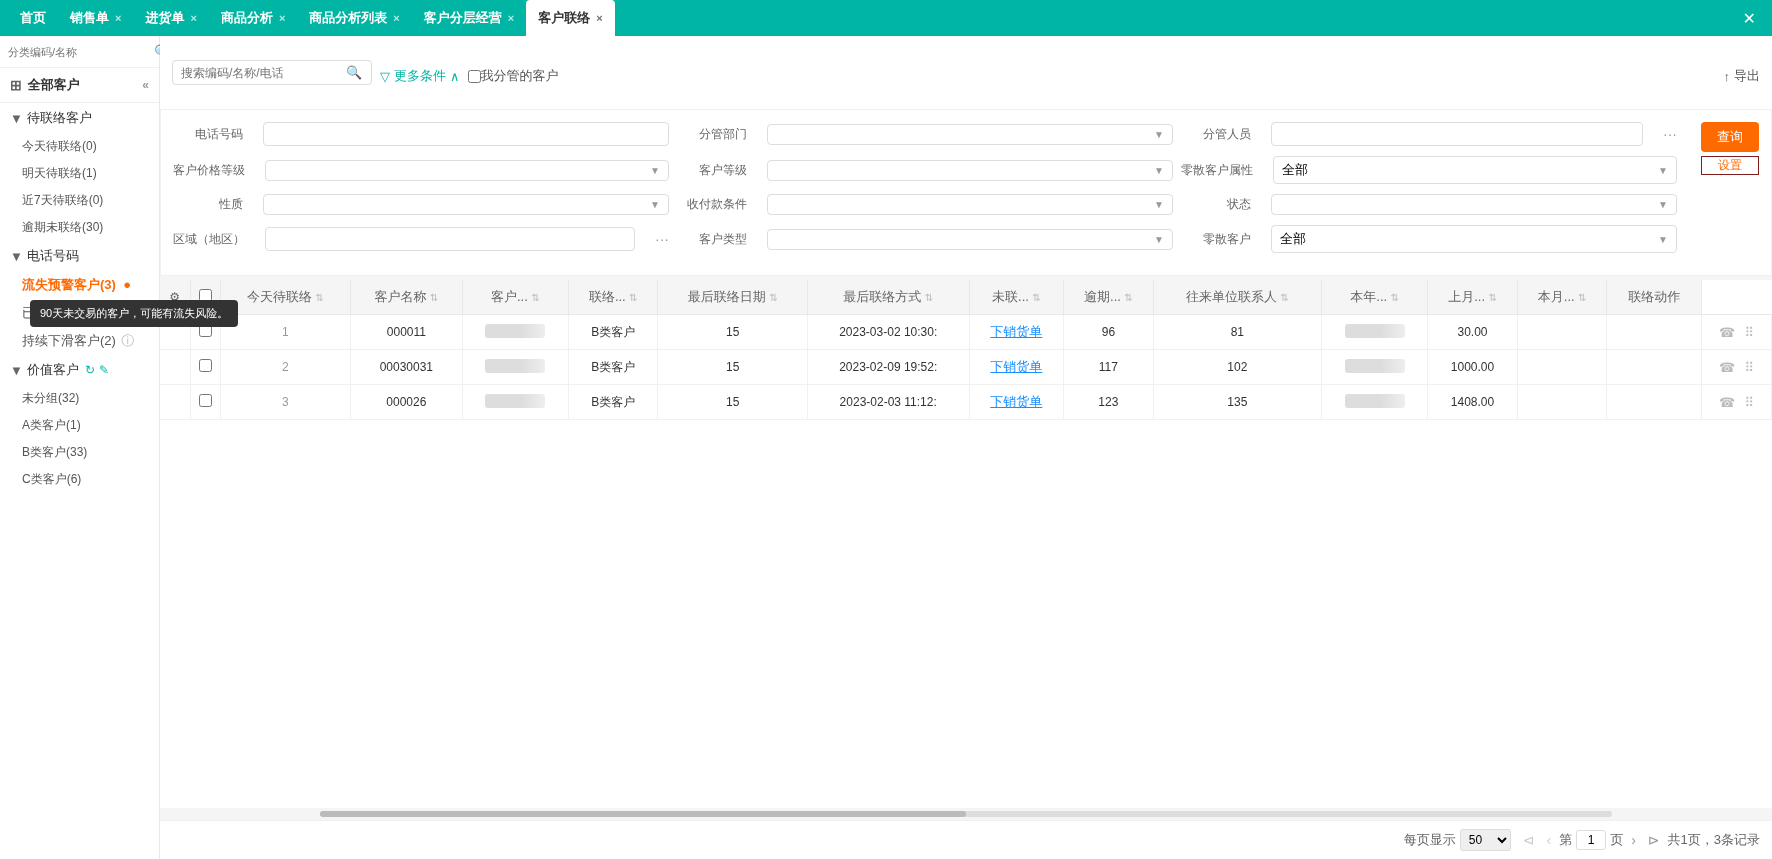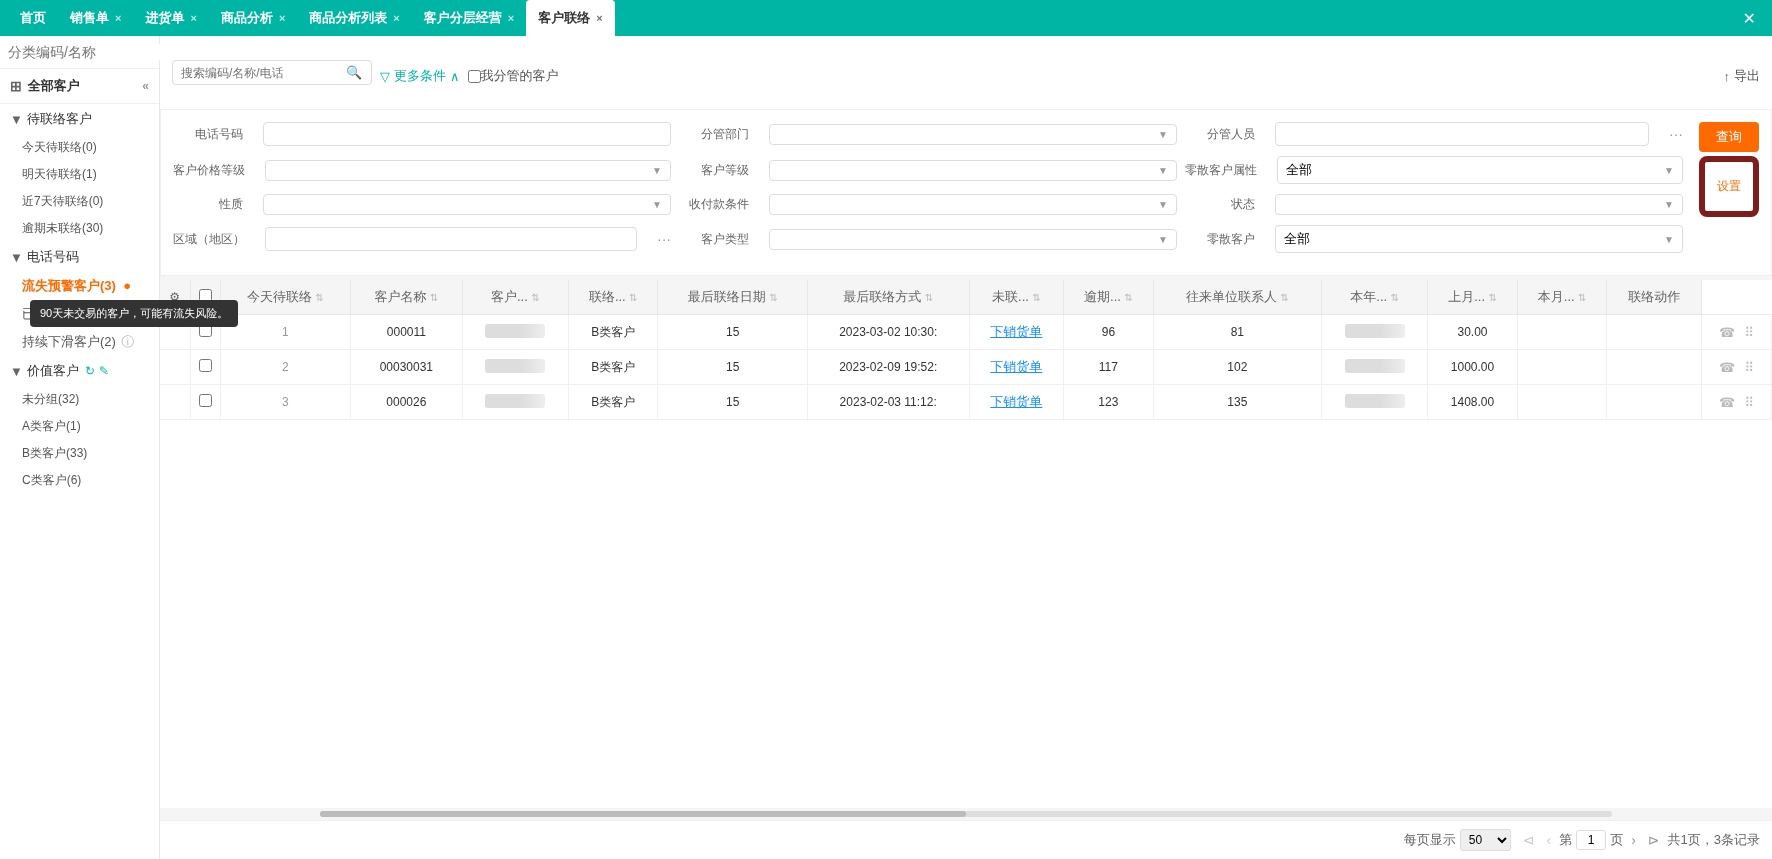--- a/index.html
+++ b/index.html
@@ -62,21 +62,21 @@
     .sidebar-search {
       display: flex;
       align-items: center;
       padding: 8px;
       border-bottom: 1px solid #f0f0f0;
     }
     .sidebar-search input {
       border: none;
       outline: none;
       flex: 1;
-      font-size: 14px;
+      font-size: 11px;
       color: #999;
     }
     .sidebar-search .search-icon { color: #bbb; margin-left: 4px; }
 
     .sidebar-all {
       display: flex;
       align-items: center;
       padding: 8px 10px;
       font-weight: bold;
       font-size: 13px;
@@ -231,31 +231,31 @@
       color: white;
       border: none;
       border-radius: 4px;
       padding: 6px 16px;
       cursor: pointer;
       font-size: 13px;
     }
     .btn-settings {
       background: white;
       color: #ff6a00;
-      border: 6px solid #7f1d1d;
-      border-radius: 8px;
-      padding: 16px 12px;
+      border: 1px solid #7f1d1d;
+      border-radius: 0;
+      padding: 0 12px;
       cursor: pointer;
       font-size: 12px;
     }
     .action-buttons {
       display: flex;
       flex-direction: column;
       gap: 4px;
-      margin-left: 8px;
+      margin-left: 16px;
     }
 
     
     .table-container {
       flex: 1;
       overflow: auto;
       background: white;
       margin-top: 4px;
     }
     table {

